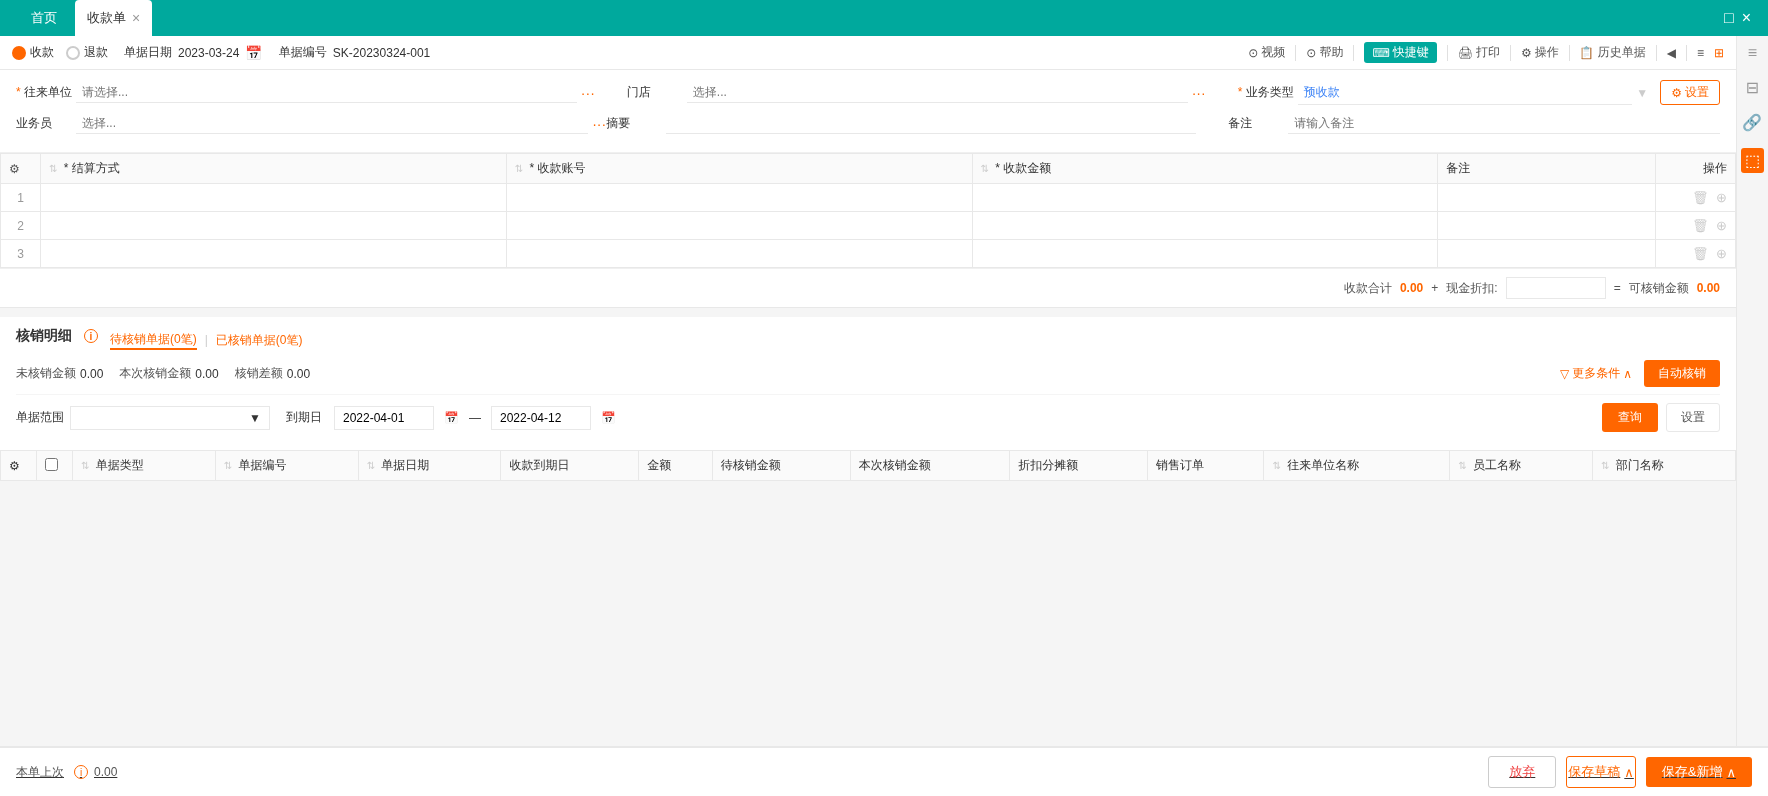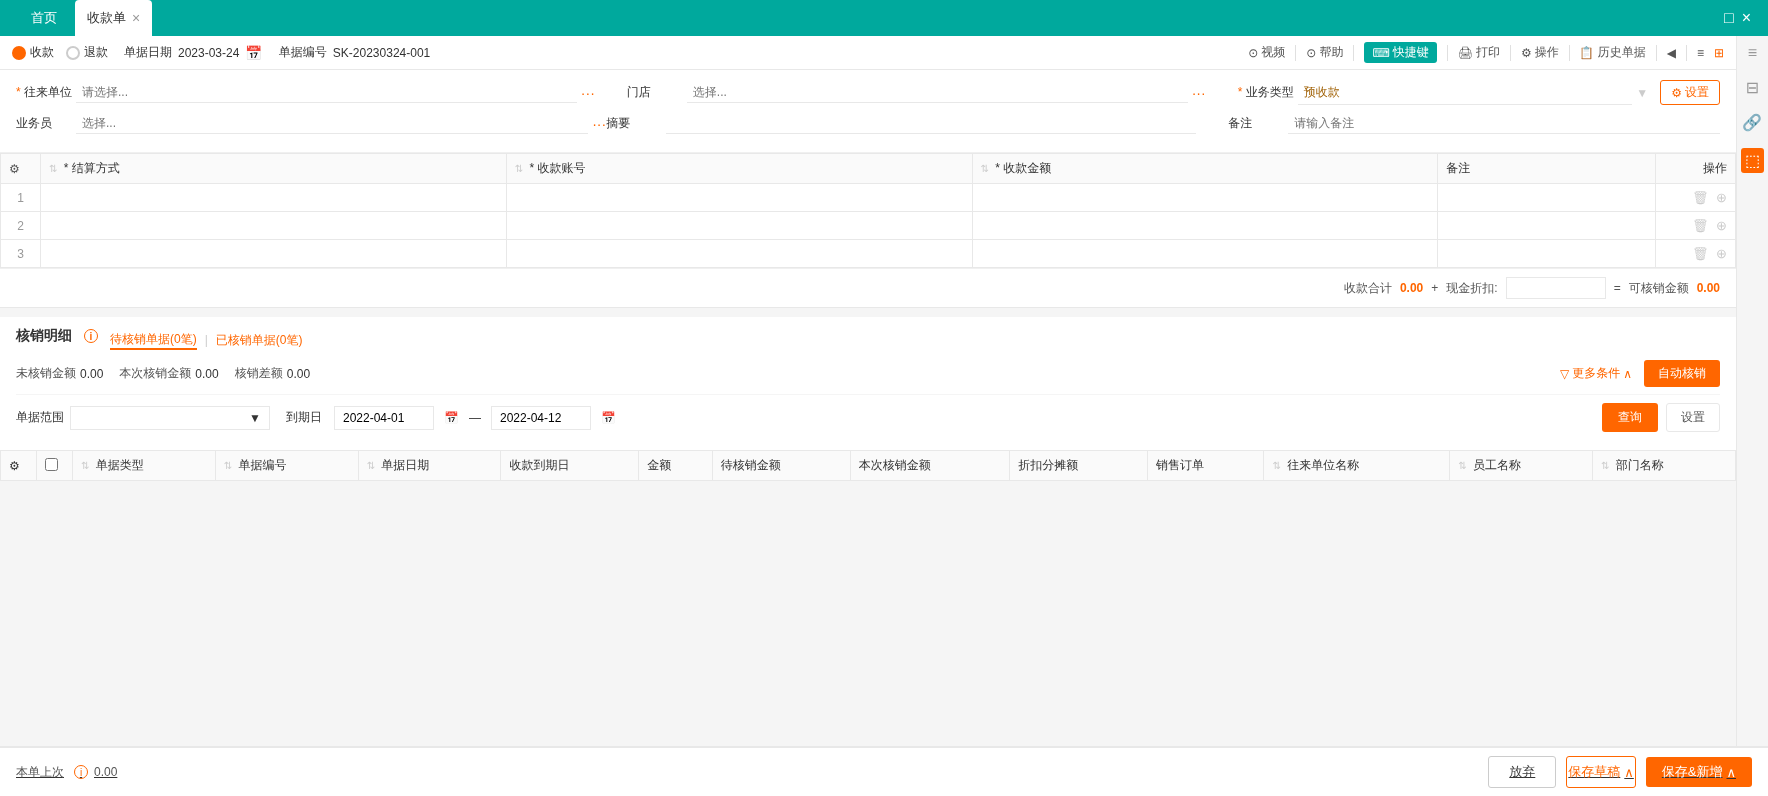--- a/index.html
+++ b/index.html
@@ -187,21 +187,21 @@
 
     
     .page-footer {
       background: #fff; border-top: 2px solid #e8e8e8;
       padding: 8px 16px; display: flex; align-items: center;
       position: fixed; bottom: 0; left: 0; right: 0; text-decoration: underline;
     }
     .footer-left { display: flex; align-items: center; gap: 6px; color: #555; }
     .footer-right { margin-left: auto; display: flex; align-items: center; gap: 10px; }
     .btn-abandon {
-      border: 1px solid #ccc; background: #fff; color: #404040;
+      border: 1px solid #ccc; background: #fff; color: #ef4444;
       padding: 6px 20px; border-radius: 3px; cursor: pointer; font-size: 13px;
     }
     .btn-save-draft {
       border: 1px solid #f60; background: #fff; color: #f60;
       padding: 6px 1px; border-radius: 3px; cursor: pointer; font-size: 13px;
       display: flex; align-items: center; gap: 4px;
     }
     .btn-save-new {
       background: #f60; color: #fff; border: none;
       padding: 6px 16px; border-radius: 3px; cursor: pointer; font-size: 13px;
@@ -314,21 +314,21 @@
       </div>
 
       <div class="form-field" style="flex:1.2; margin-left:32px;">
         <span class="field-label">门店</span>
         <input class="field-input" placeholder="选择..." style="">
         <span class="field-more">···</span>
       </div>
 
       <div class="form-field" style="flex:1; margin-left:32px;">
         <span class="field-label required">业务类型</span>
-        <span class="field-input field-select" style="color:#a16207;">预收款</span>
+        <span class="field-input field-select" style="color:#3b82f6;">预收款</span>
         <span class="field-arrow">▼</span>
         <button style="border:1px solid #f60; color:#f60; background:#fff; padding:3px 10px; border-radius:3px; cursor:pointer; margin-left:12px; font-size:12px; display:flex; align-items:center; gap:3px;">
           <span>⚙</span>
           <span>设置</span>
         </button>
       </div>
     </div>
     <div class="form-row">
 
       <div class="form-field" style="flex:1.2">

